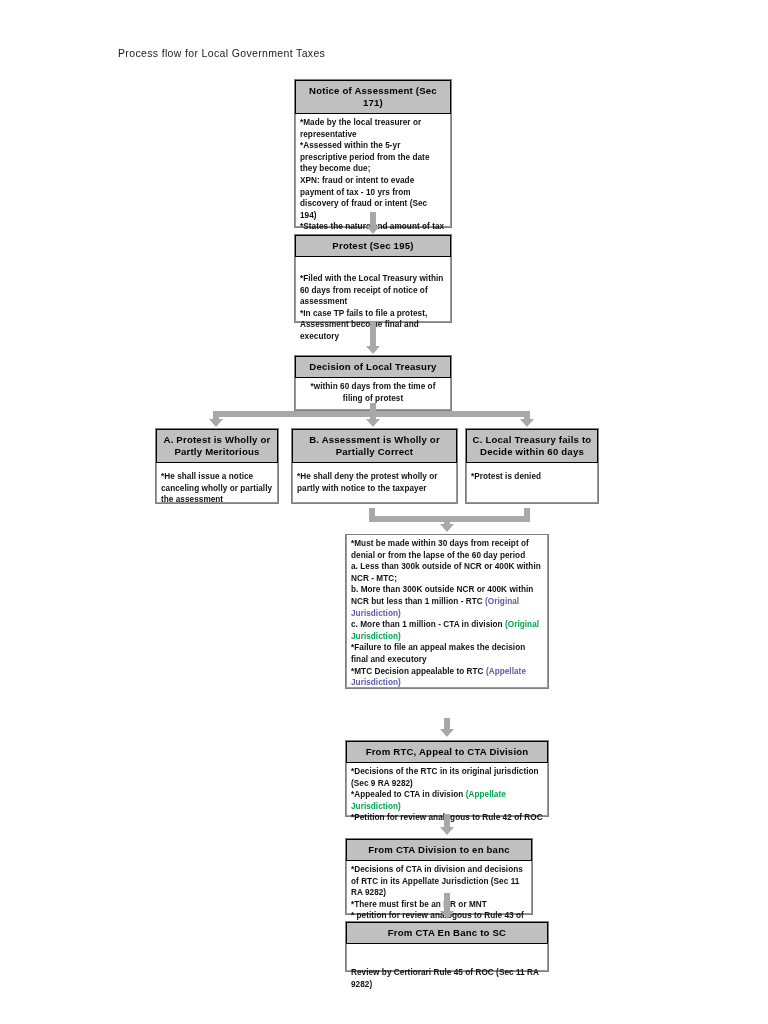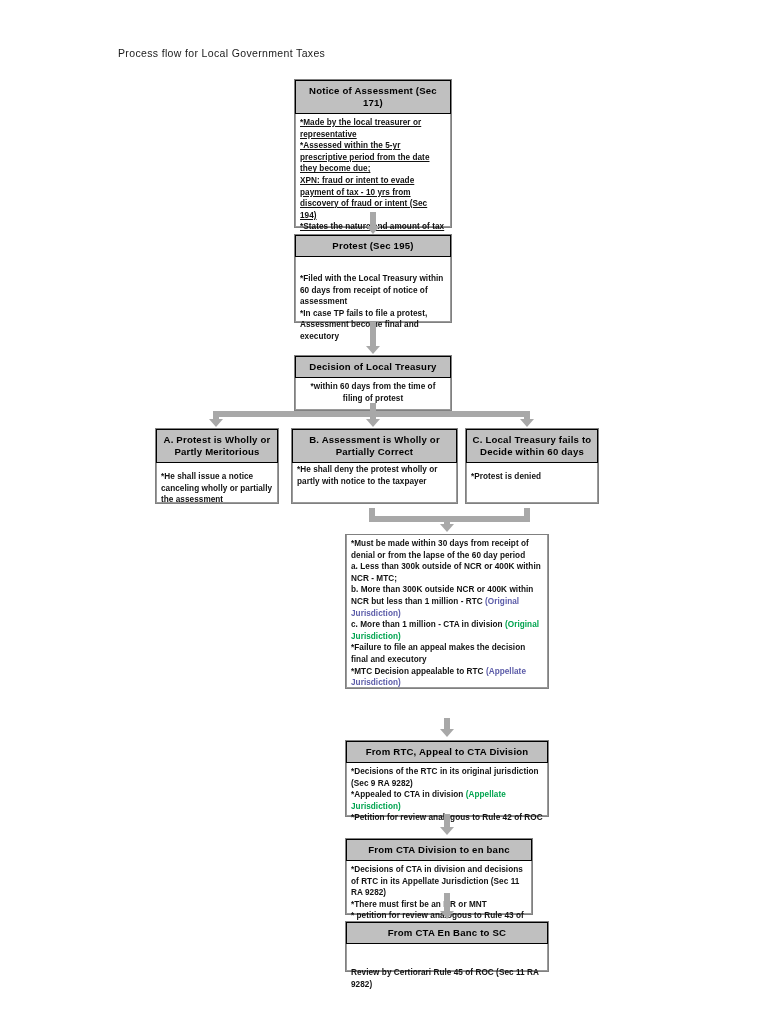--- a/index.html
+++ b/index.html
@@ -80,21 +80,21 @@
 </style>
 </head>
 <body>
 
 <div id="canvas">
 
   <div class="doc-title">Process flow for Local Government Taxes</div>
 
   <div class="box" style="left:294px;top:79px;width:158px;">
     <div class="hdr">Notice of Assessment (Sec 171)</div>
-    <div class="body" style="height:113px;text-decoration:underline;">
+    <div class="body" style="height:113px;">
       <p>*Made by the local treasurer or representative</p>
       <p>*Assessed within the 5-yr prescriptive period from the date they become due;</p>
       <p>XPN: fraud or intent to evade payment of tax - 10 yrs from discovery of fraud or intent (Sec 194)</p>
       <p>*States the nature and amount of tax (Sec 195)</p>
     </div>
   </div>
 
   <div class="vline" style="left:370px;top:212px;height:16px;"></div>
   <div class="arrowhead" style="left:366px;top:226px;"></div>
 
@@ -127,21 +127,21 @@
 
   <div class="box" style="left:155px;top:428px;width:124px;">
     <div class="hdr">A. Protest is Wholly or Partly Meritorious</div>
     <div class="body" style="height:40px;padding-top:8px;">
       <p>*He shall issue a notice canceling wholly or partially the assessment</p>
     </div>
   </div>
 
   <div class="box" style="left:291px;top:428px;width:167px;">
     <div class="hdr">B. Assessment is Wholly or Partially Correct</div>
-    <div class="body" style="height:40px;padding-top:1px;">
+    <div class="body" style="height:40px;padding-top:8px;">
       <p>*He shall deny the protest wholly or partly with notice to the taxpayer</p>
     </div>
   </div>
 
   <div class="box" style="left:465px;top:428px;width:134px;">
     <div class="hdr">C. Local Treasury fails to Decide within 60 days</div>
     <div class="body" style="height:40px;padding-top:8px;">
       <p>*Protest is denied</p>
     </div>
   </div>

